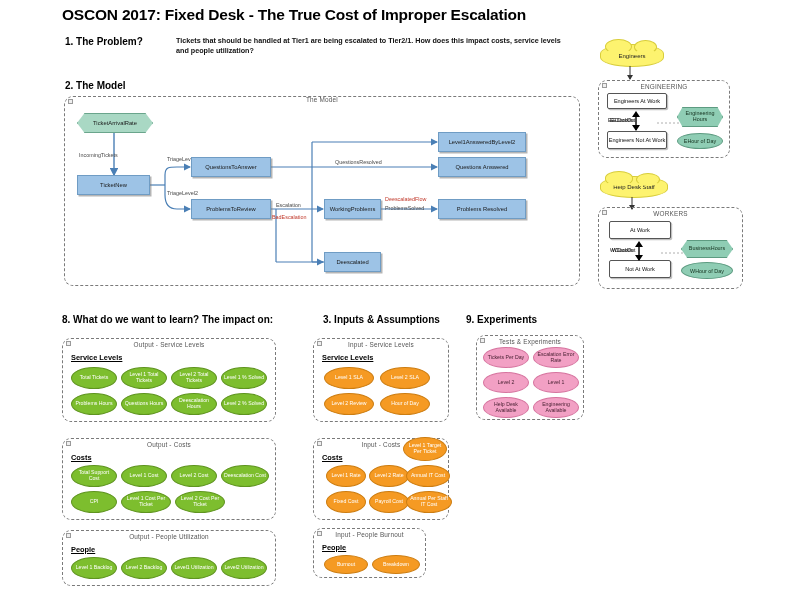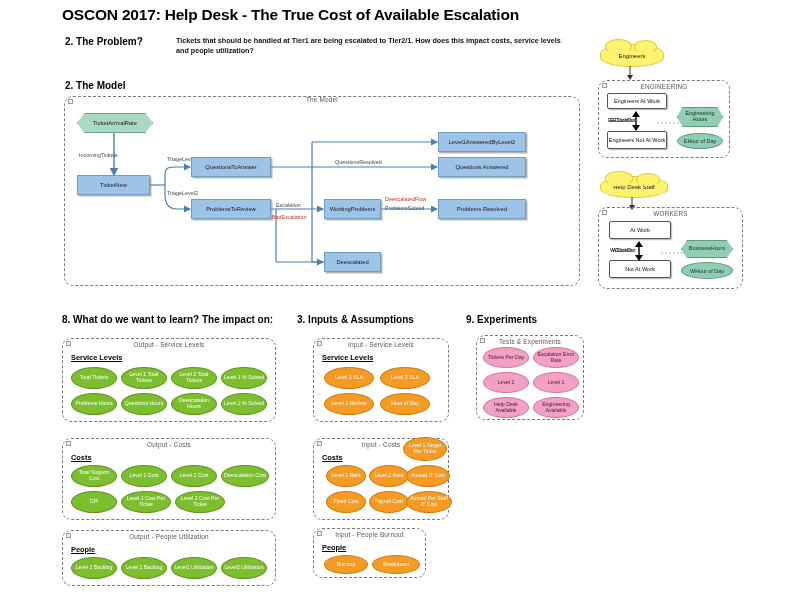--- a/index.html
+++ b/index.html
@@ -20,21 +20,21 @@
     font-size:15.5px; font-weight:bold; letter-spacing:-0.2px;
   }
   #problem-heading { left:65px; top:36px; font-size:10px; font-weight:bold; }
   #problem-text {
     left:176px; top:36px; width:390px;
     font-size:7.2px; line-height:1.45; font-weight:bold; color:#111;
   }
   .sec-heading { font-size:10px; font-weight:bold; }
   #model-heading { left:65px; top:80px; }
   #learn-heading { left:62px; top:314px; }
-  #inputs-heading { left:297px; top:314px; }
+  #inputs-heading { left:323px; top:314px; }
   #experiments-heading{ left:466px; top:314px; }
 
   
   .group {
     border:1px dashed #7a7a7a; border-radius:9px; background:transparent;
   }
   .group-title {
     position:absolute; top:-1px; left:0; width:100%;
     text-align:center; font-size:6.4px; color:#555;
     letter-spacing:.2px;
@@ -111,22 +111,22 @@
     text-align:center; line-height:1.08; color:#fff;
     font-size:5.2px; padding:1px;
   }
   .ell.green  { background:#7dbe2e; border:1px solid #5f9420; }
   .ell.orange { background:#f59a23; border:1px solid #cc7d12; }
   .ell.pink   { background:#f2a0c4; border:1px solid #d6749f; color:#4a2234; }
 </style>
 </head>
 <body>
 
-<div class="abs" id="page-title">OSCON 2017: Help Desk - The True Cost of Available Escalation</div>
-<div class="abs" id="problem-heading">2. The Problem?</div>
+<div class="abs" id="page-title">OSCON 2017: Fixed Desk - The True Cost of Improper Escalation</div>
+<div class="abs" id="problem-heading">1. The Problem?</div>
 <div class="abs" id="problem-text">Tickets that should be handled at Tier1 are being escalated to Tier2/1. How does this impact costs, service levels and people utilization?</div>
 
 <div class="abs sec-heading" id="model-heading">2. The Model</div>
 <div class="abs sec-heading" id="learn-heading">8. What do we want to learn? The impact on:</div>
 <div class="abs sec-heading" id="inputs-heading">3. Inputs &amp; Assumptions</div>
 <div class="abs sec-heading" id="experiments-heading">9. Experiments</div>
 
 <div class="abs group" id="model-group">
   <div class="group-corner"></div>
   <div class="group-title">The Model</div>

